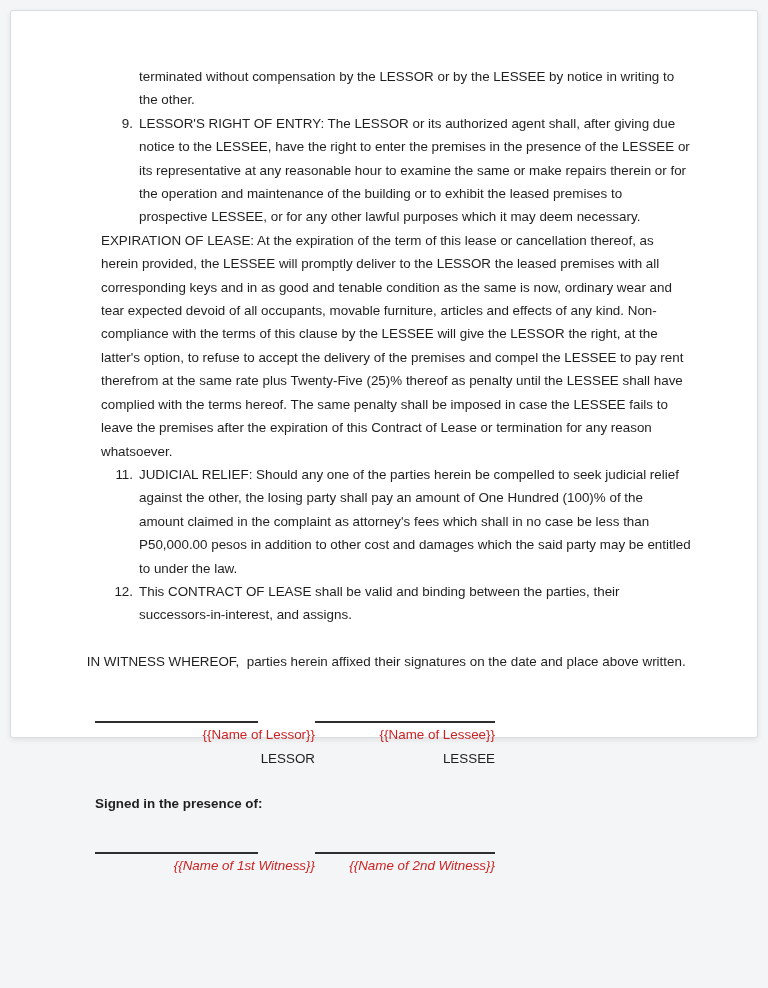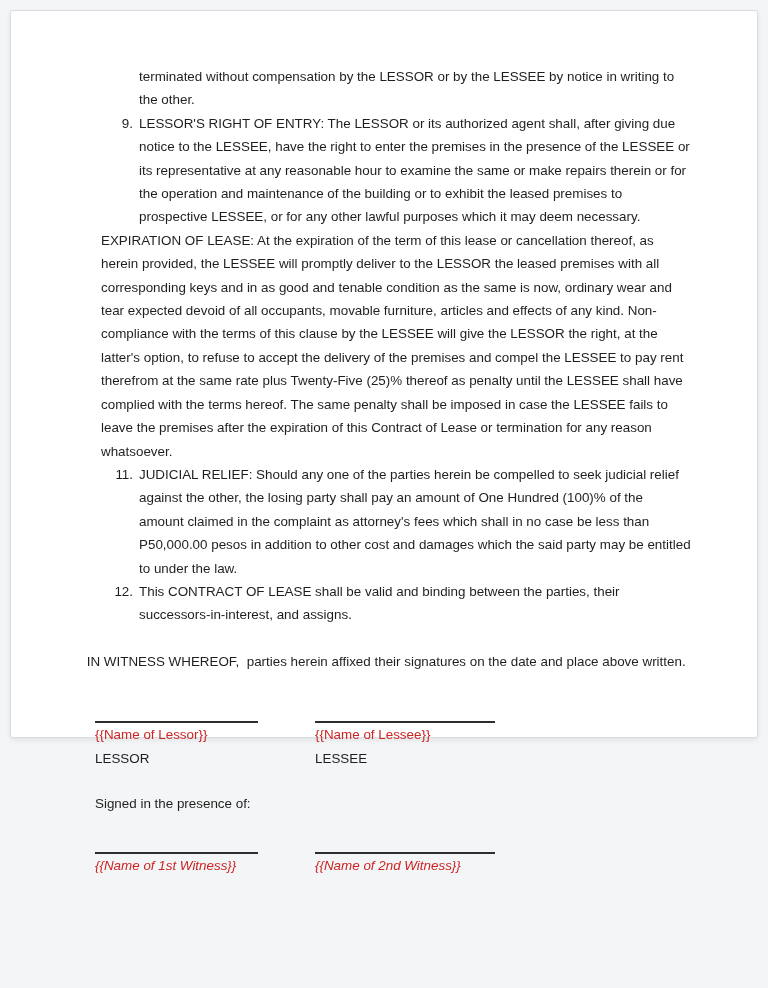--- a/index.html
+++ b/index.html
@@ -37,30 +37,30 @@
   .li{display:flex;}
   .num{flex:0 0 38px;text-align:right;}
   .li-body{flex:1;margin-left:6px;}
   .b{font-weight:400;}
   .witness-clause{
     margin:23px 0 0 -12px;
     white-space:pre-wrap;
   }
   .sig-row{display:flex;margin-top:18px;}
   .sig-row.witnesses{margin-top:12px;font-style:italic;}
-  .sig-col{width:220px;}
+  .sig-col{width:220px;text-align:right;}
   .sig-col.c2{width:auto;}
   .sig-line{
     width:163px;height:30px;
     border-bottom:2px solid var(--signature-line);
   }
   .c2 .sig-line{width:180px;}
   .witnesses .sig-line{height:25px;}
   .ph{color:var(--placeholder-red);}
-  .presence{margin-top:22px;}
+  .presence{margin-top:22px;font-weight:bold;}
 </style>
 </head>
 <body>
 
 <div class="page">
   <div class="content">
 
     <p class="hang">terminated without compensation by the LESSOR or by the LESSEE by notice in writing to the other.</p>
 
     <div class="li">

